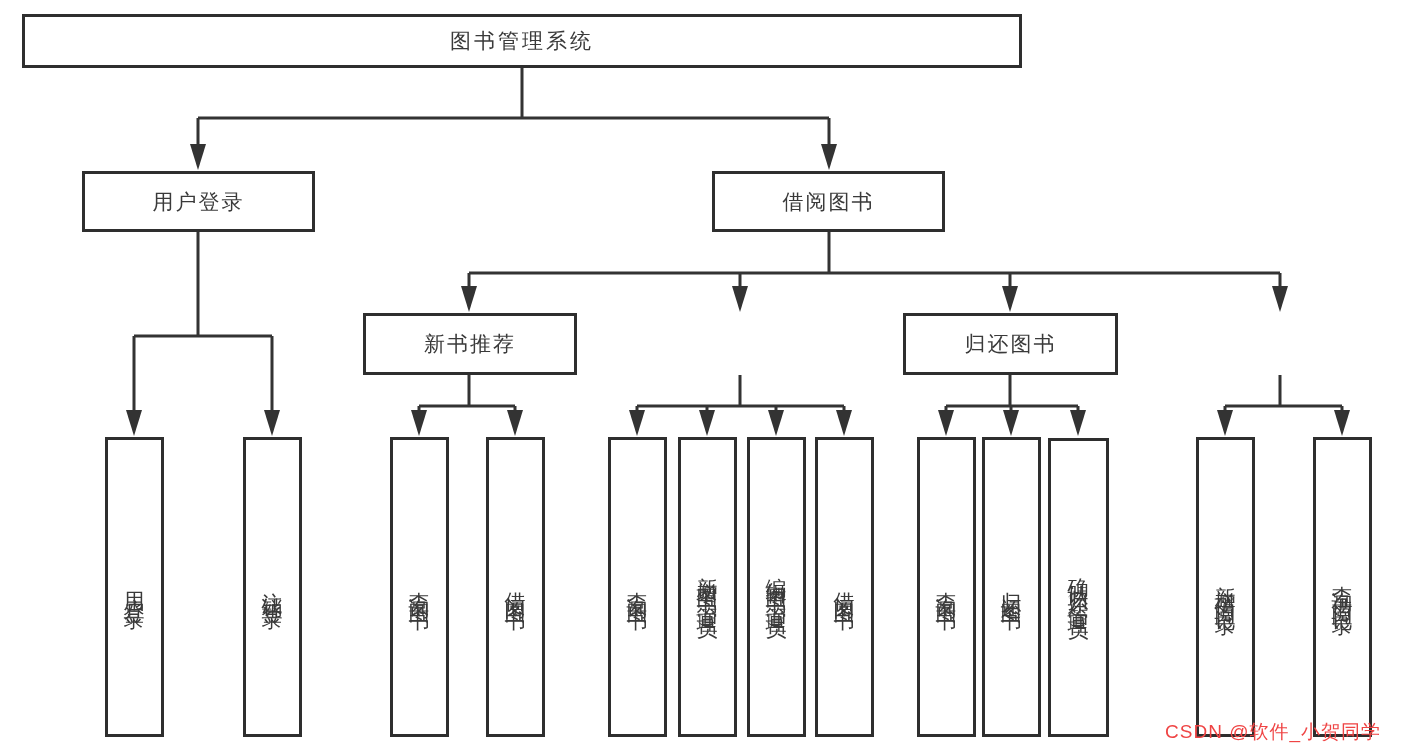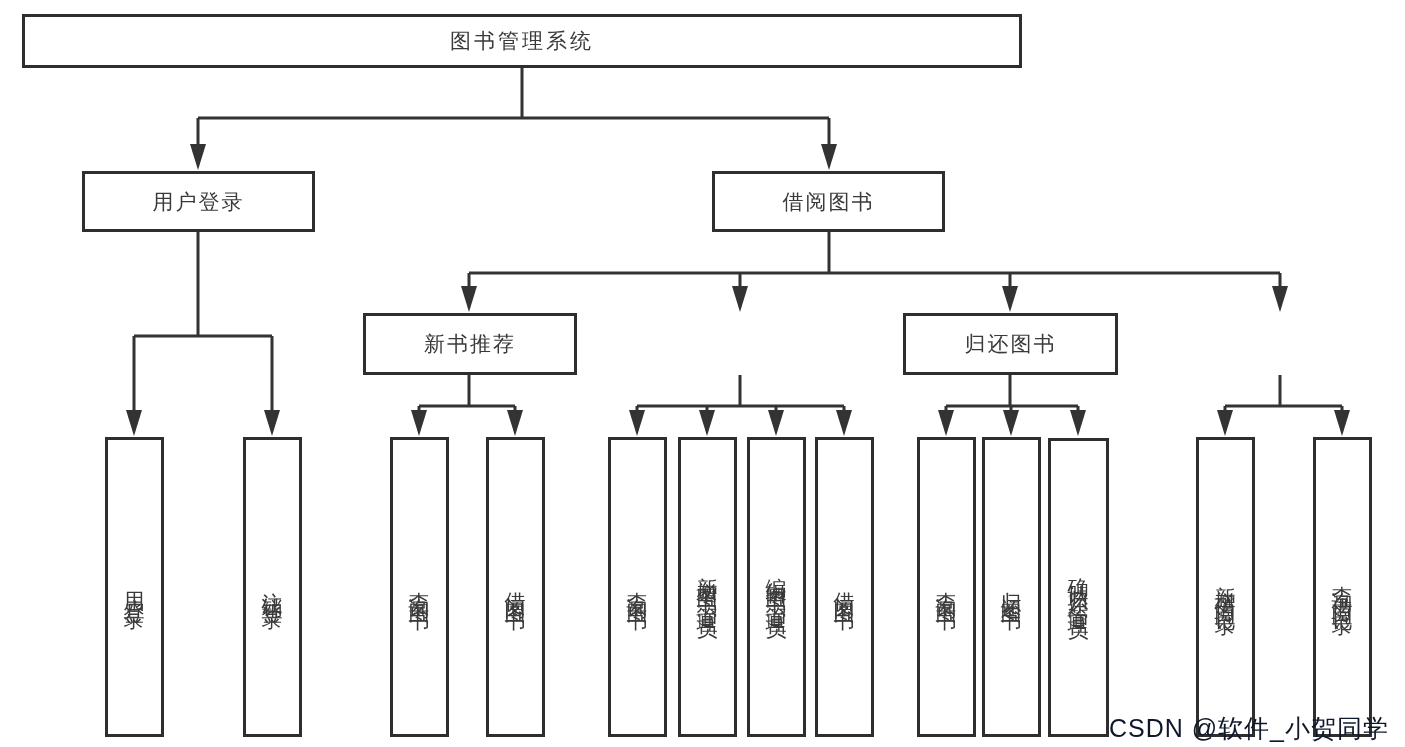--- a/index.html
+++ b/index.html
@@ -42,24 +42,24 @@
   }
   .box.leaf {
     writing-mode: vertical-rl;
     text-orientation: mixed;
     letter-spacing: 6px;
     white-space: normal;
     font-size: 21px;
   }
   .watermark {
     position: absolute;
-    right: 16px;
+    right: 24px;
     bottom: 2px;
-    font-size: 25px;
-    color: #0f172a;
+    font-size: 19px;
+    color: #ef4444;
     letter-spacing: 1px;
     user-select: none;
   }
 </style>
 </head>
 <body>
 
 <div class="canvas">
 
   <svg class="connectors" viewBox="0 0 1405 747" xmlns="http://www.w3.org/2000/svg">

